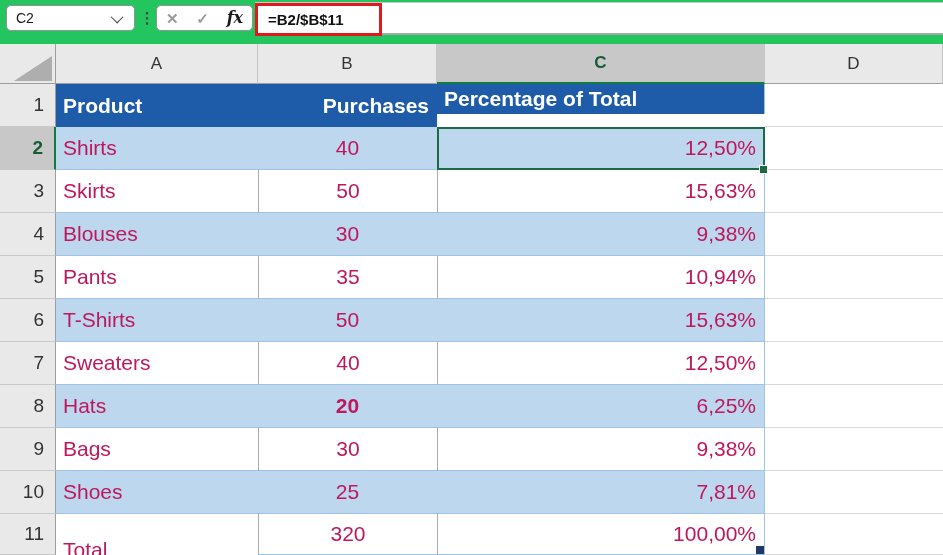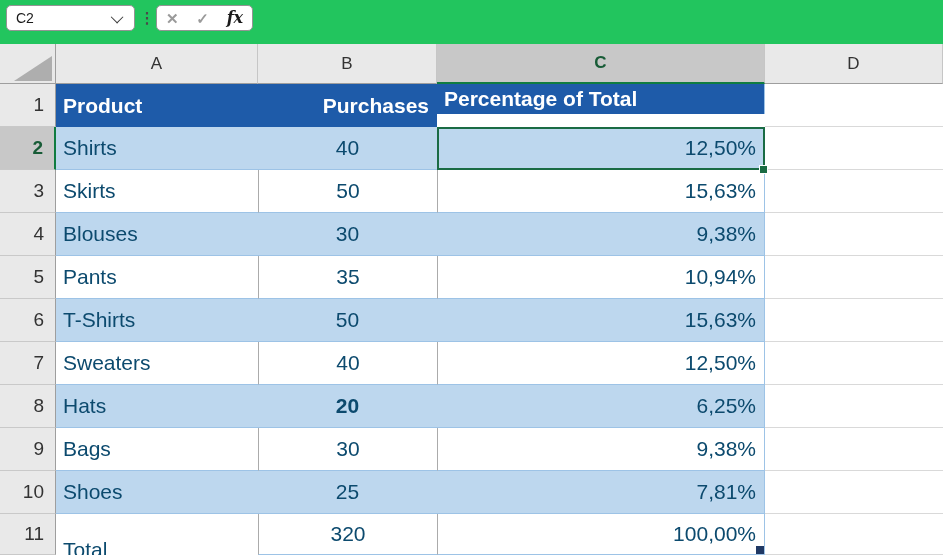--- a/index.html
+++ b/index.html
@@ -53,21 +53,21 @@
   }
   .red-box{
     position:absolute;left:0px;top:0px;width:127px;height:33px;
     border:3px solid var(--hl-red);box-sizing:border-box;background:#fff;
     display:flex;align-items:center;
   }
   .formula-text{padding-left:10px;font-size:15px;font-weight:600;color:#111;white-space:nowrap;}
   
   .cell{
     position:absolute;box-sizing:border-box;display:flex;align-items:center;
-    font-size:21px;color:#0c4a6e;white-space:nowrap;overflow:hidden;
+    font-size:21px;color:#be185d;white-space:nowrap;overflow:hidden;
   }
   .al{justify-content:flex-start;padding-left:7px;}
   .ac{justify-content:center;}
   .ar{justify-content:flex-end;padding-right:8px;}
   .th{background:var(--hdr-blue);color:#fff;font-weight:700;}
   .band{background:var(--band);}
   .white{background:#fff;}
   .bb-table{border-bottom:1px solid var(--tbl-border);}
   .vl{border-left:1px solid #ababab;}
   .cr{border-right:1px solid var(--tbl-border);}
@@ -106,20 +106,25 @@
 <div class="topbar">
   <div class="namebox">
     <span class="namebox-val">C2</span>
     <span class="chev"></span>
   </div>
   <div class="dots">⋮</div>
   <div class="fxgroup">
     <span class="icon-x">✕</span>
     <span class="icon-check">✓</span>
     <span class="icon-fx">fx</span>
+  </div>
+  <div class="formula-strip">
+    <div class="red-box">
+      <span class="formula-text">=B2/$B$11</span>
+    </div>
   </div>
 </div>
 
 <div id="grid">
     <div class="corner" style="left: 0px; top: 44px; width: 56px; height: 40px;">
       <div class="corner-tri"></div>
     </div>
     <div class="colhdr" style="left: 56px; top: 44px; width: 202px; height: 40px;">A</div>
     <div class="colhdr" style="left: 258px; top: 44px; width: 179px; height: 40px;">B</div>
     <div class="colhdr sel" style="left: 437px; top: 44px; width: 328px; height: 40px;">C</div>

